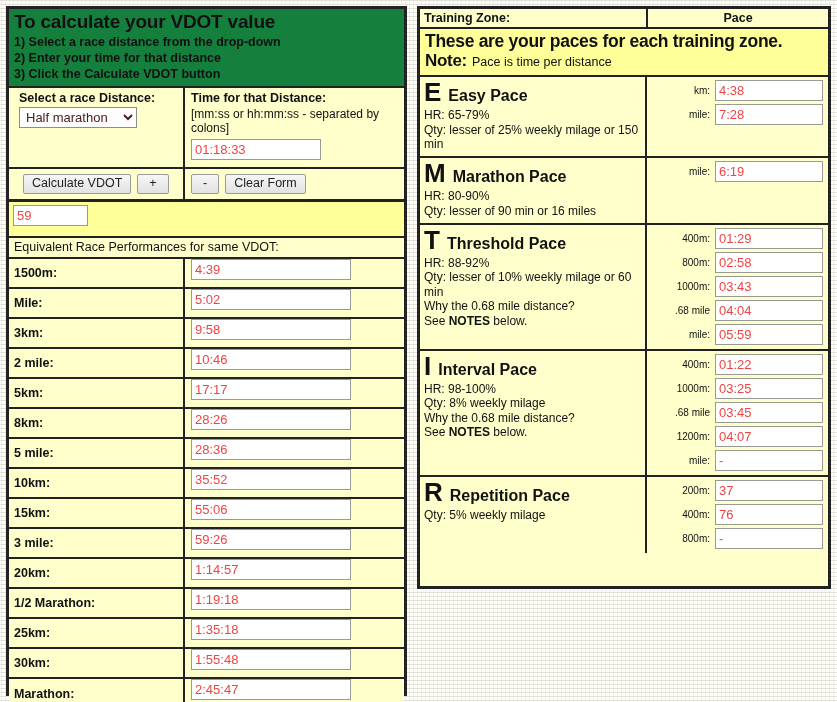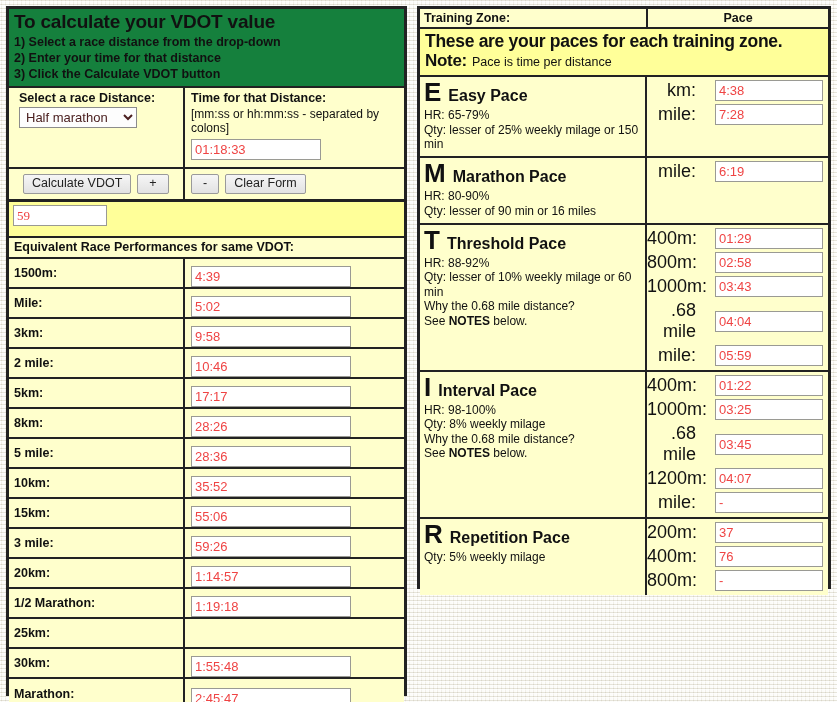--- a/index.html
+++ b/index.html
@@ -158,37 +158,37 @@
     border-right: 2px solid #222222;
     font-weight: bold;
     font-size: 12.5px;
     line-height: 1.2;
     padding: 2px 4px;
   }
   #vdot-value-cell {
     flex: 1;
     padding: 3px 4px;
   }
-  #vdot-input { width: 94px; font-family: Liberation Serif, serif; }
+  #vdot-input { width: 75px; }
 
   #equiv-header {
     background: #ffffcc;
     border-bottom: 2px solid #222222;
-    font-weight: bold;
+    font-weight: normal;
     font-size: 12.5px;
     padding: 2px 4px 3px 5px;
   }
 
   
   .race-row {
     display: flex;
     border-bottom: 2px solid #222222;
     background: #ffffcc;
     height: 30px;
-    align-items: flex-end;
+    align-items: flex-start;
     box-sizing: border-box;
   }
   .race-row:last-child { border-bottom: none; }
   .race-name {
     width: 176px;
     box-sizing: border-box;
     border-right: 2px solid #222222;
     height: 100%;
     display: flex;
     align-items: center;
@@ -302,22 +302,22 @@
   }
   .pace-line {
     display: flex;
     align-items: center;
     margin-bottom: 3px;
   }
   .pace-line:last-child { margin-bottom: 0; }
   .pace-unit {
     width: 68px;
     text-align: right;
-    padding-right: 19px;
-    font-size: 18px;
+    padding-right: 5px;
+    font-size: 10px;
     box-sizing: border-box;
   }
   .pace-line input {
     width: 108px;
   }
 </style>
 </head>
 <body>
 
 <div class="panel" id="left-panel">
@@ -430,20 +430,23 @@
         </div>
       </div>
       <div class="race-row">
         <div class="race-name">1/2 Marathon:</div>
         <div class="race-time">
           <input type="text" class="txt" value="1:19:18" style="">
         </div>
       </div>
       <div class="race-row">
         <div class="race-name">25km:</div>
+        <div class="race-time">
+          <input type="text" class="txt" value="1:35:18" style="">
+        </div>
       </div>
       <div class="race-row">
         <div class="race-name">30km:</div>
         <div class="race-time">
           <input type="text" class="txt" value="1:55:48" style="">
         </div>
       </div>
       <div class="race-row">
         <div class="race-name">Marathon:</div>
         <div class="race-time">

